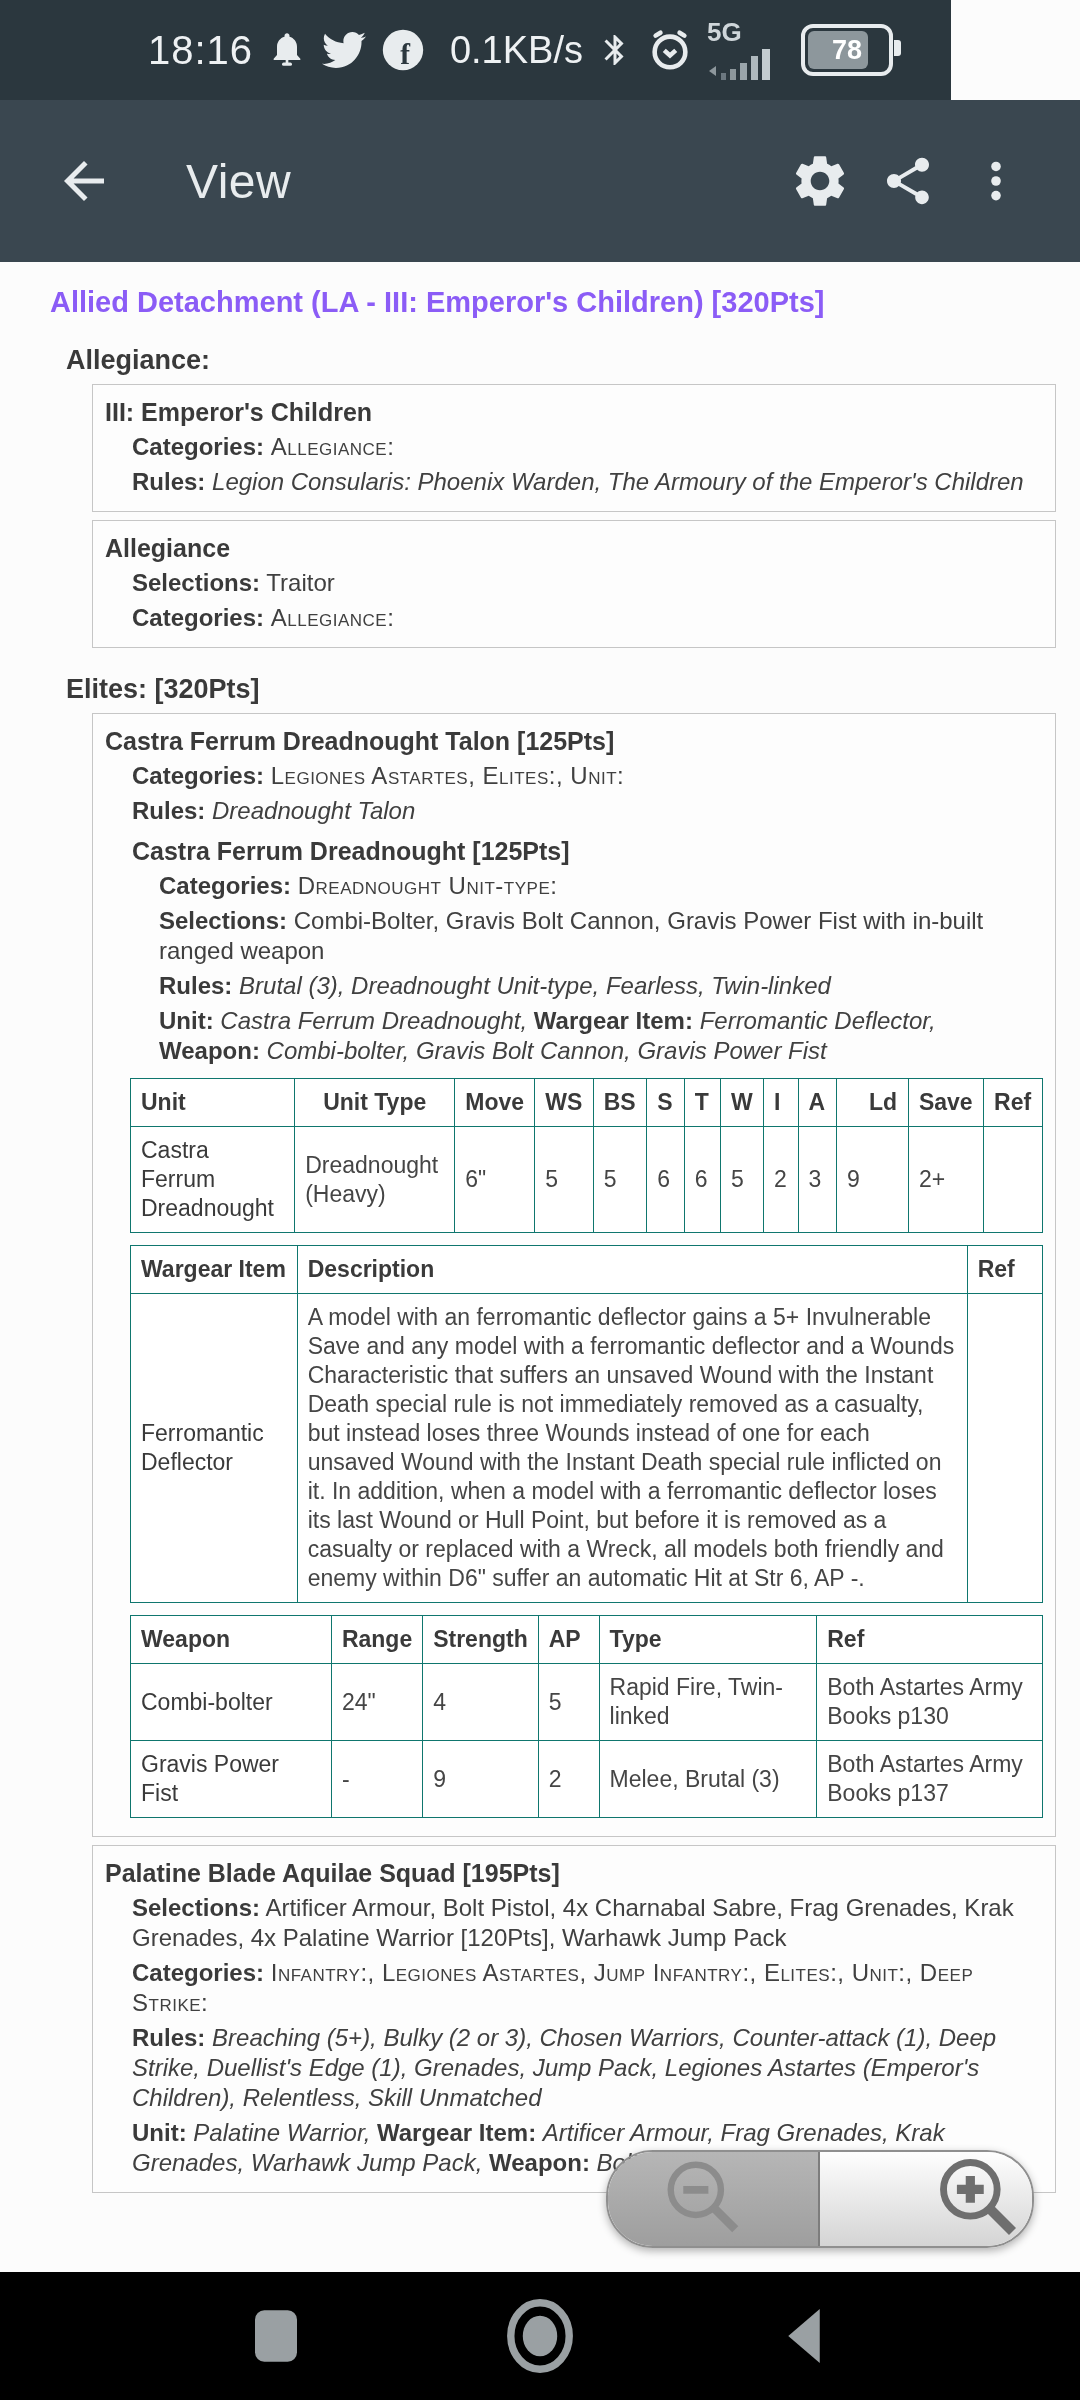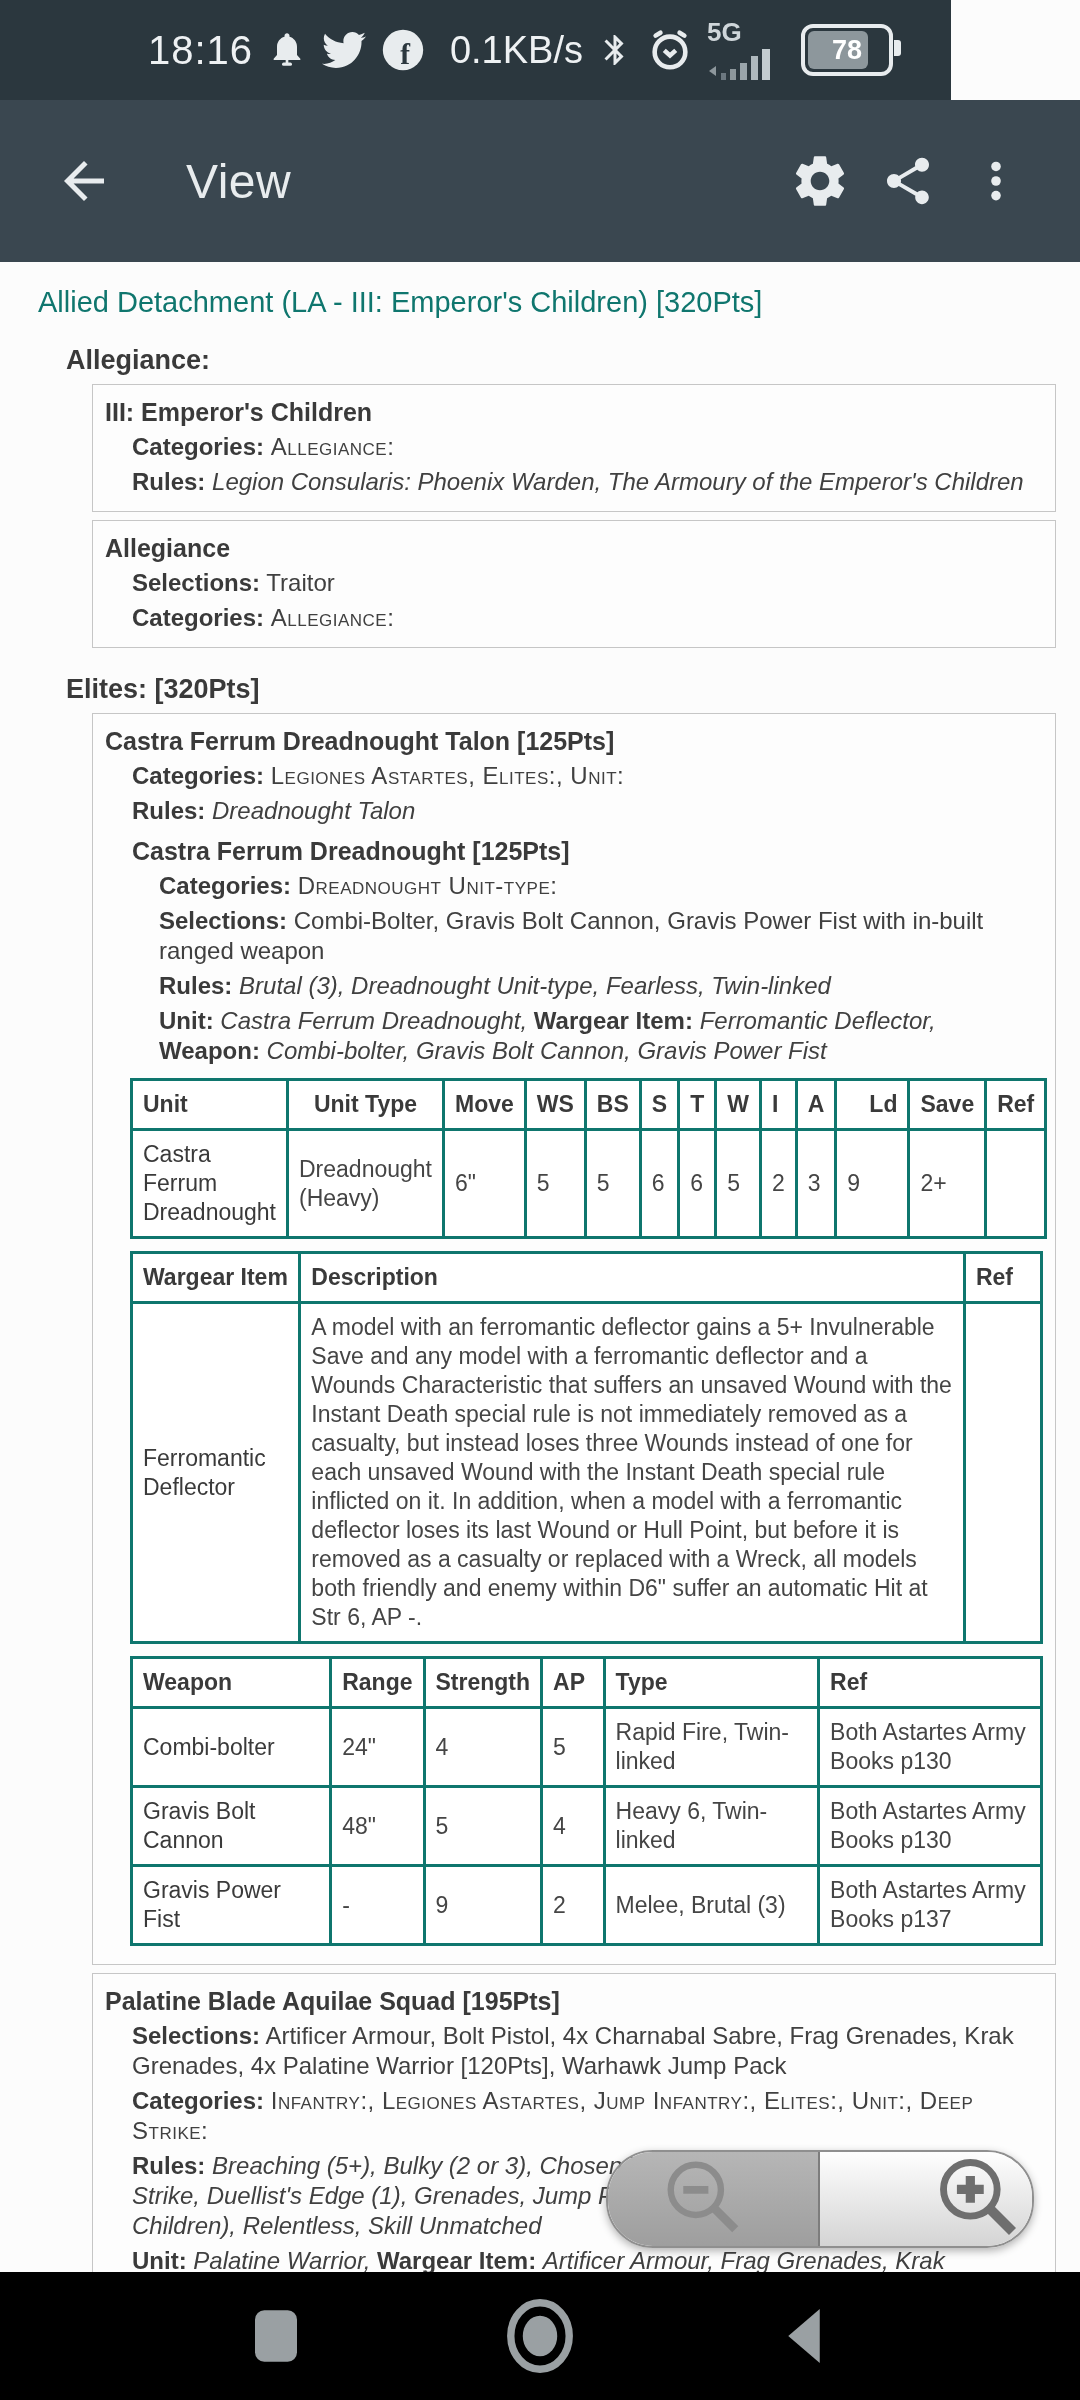--- a/index.html
+++ b/index.html
@@ -25,34 +25,34 @@
   
   .app-bar{position:absolute;top:100px;left:0;width:1080px;height:162px;background:#3a4750;
            display:flex;align-items:center;color:#e8ecee;padding:0 40px;box-sizing:border-box;}
   .ab-title{font-size:48px;font-weight:500;margin-left:58px;letter-spacing:.5px;}
   .ab-spacer{flex:1;}
   .ab-btn{width:88px;height:88px;display:flex;align-items:center;justify-content:center;}
 
   
   .content{position:absolute;top:262px;left:0;width:1080px;height:2010px;overflow:hidden;
            background:#fcfcfc;padding:14px 24px 0 38px;box-sizing:border-box;font-size:24px;}
-  .h1{font-size:29px;font-weight:400;color:#0f766e;margin:10px 0 0 0;}
+  .h1{font-size:29px;font-weight:700;color:#8b5cf6;margin:10px 0 0 12px;}
   .h2{font-size:27px;font-weight:700;color:#3a3a3a;margin:26px 0 0 28px;}
   .box{border:1px solid #c6c6c6;background:#fdfdfd;margin:8px 0 0 54px;width:964px;
        box-sizing:border-box;padding:12px 12px 14px 12px;}
   .box-title{font-size:25px;font-weight:700;color:#3a3a3a;line-height:30px;}
   .ln{margin:5px 0 0 27px;line-height:30px;}
   .ln2{margin:5px 0 0 54px;line-height:30px;}
   .sub-title{font-size:25px;font-weight:700;color:#3a3a3a;margin:10px 0 0 27px;line-height:30px;}
   .lbl{font-weight:700;color:#3a3a3a;}
   .sc{font-variant:small-caps;letter-spacing:.5px;}
   .it{font-style:italic;}
 
   table{border-collapse:collapse;margin:12px 0 4px 25px;background:#fff;table-layout:fixed;}
-  th,td{border:3px solid #0f766e;font-size:23px;color:#454545;text-align:left;
+  th,td{border:1px solid #0f766e;font-size:23px;color:#454545;text-align:left;
         padding:9px 10px;vertical-align:middle;line-height:29px;}
   th{font-weight:700;color:#3a3a3a;}
   table{border:1px solid #bdbdbd;}
   td.b{font-weight:400;color:#3a3a3a;}
   .u-unit{width:240px;} .u-type{width:196px;text-align:center;} .u-move{width:62px;}
   .u-s{width:40px;} .u-n{width:26px;} .u-i{width:20px;} .u-ld{width:36px;padding-left:32px;} .u-save{width:58px;} .u-ref{width:46px;}
   .w-name{width:148px;} .w-desc{width:700px;} .w-ref{width:56px;}
   .wp-name{width:205px;} .wp-rng{width:66px;} .wp-str{width:94px;} .wp-ap{width:42px;} .wp-type{width:232px;} .wp-ref{width:238px;}
 
   
@@ -249,28 +249,20 @@
         </tr>
         <tr>
           <td class="b">Combi-bolter</td>
           <td>24"</td>
           <td>4</td>
           <td>5</td>
           <td>Rapid Fire, Twin-linked</td>
           <td>Both Astartes Army Books p130</td>
         </tr>
         <tr>
-          <td class="b">Gravis Bolt Cannon</td>
-          <td>48"</td>
-          <td>5</td>
-          <td>4</td>
-          <td>Heavy 6, Twin-linked</td>
-          <td>Both Astartes Army Books p130</td>
-        </tr>
-        <tr>
           <td class="b">Gravis Power Fist</td>
           <td>-</td>
           <td>9</td>
           <td>2</td>
           <td>Melee, Brutal (3)</td>
           <td>Both Astartes Army Books p137</td>
         </tr>
       </tbody>
         </table>
     </div>

